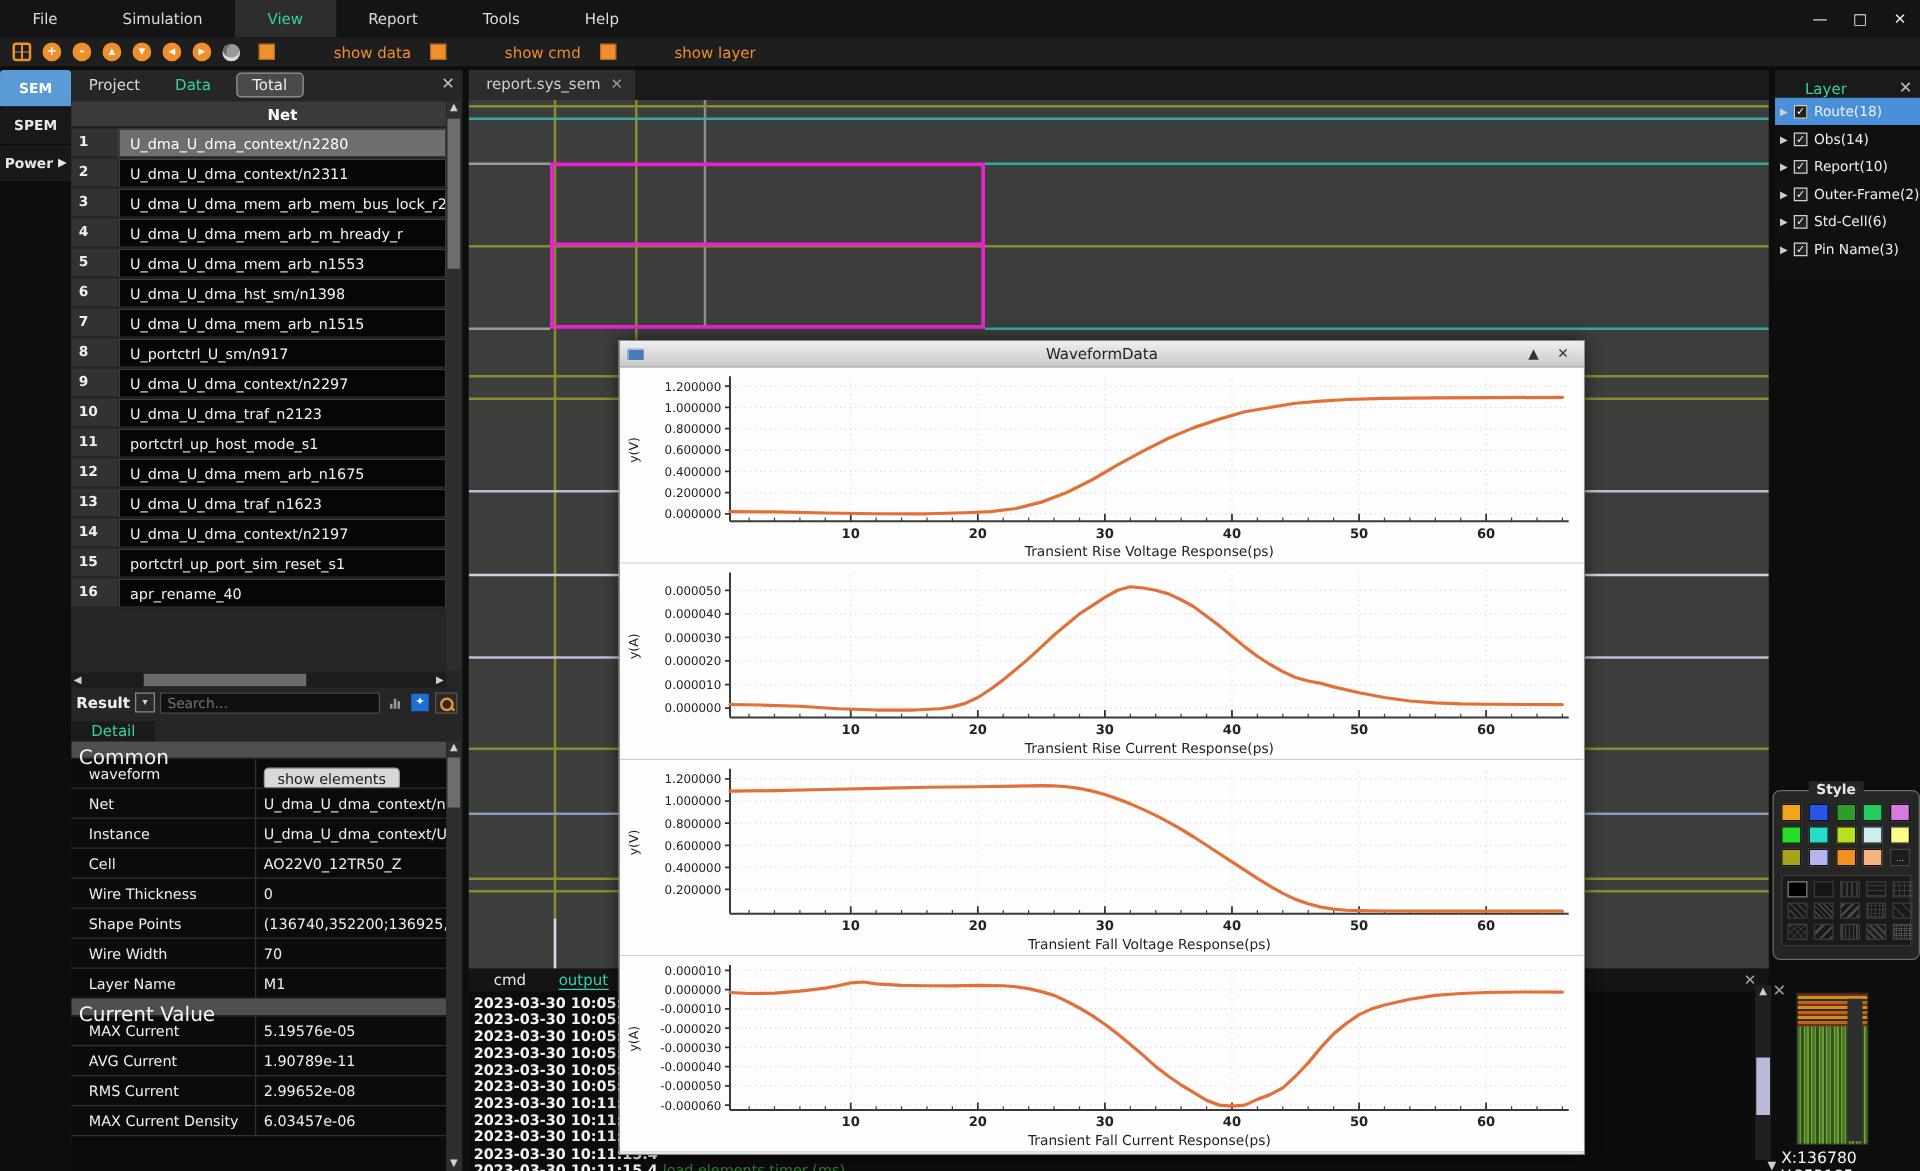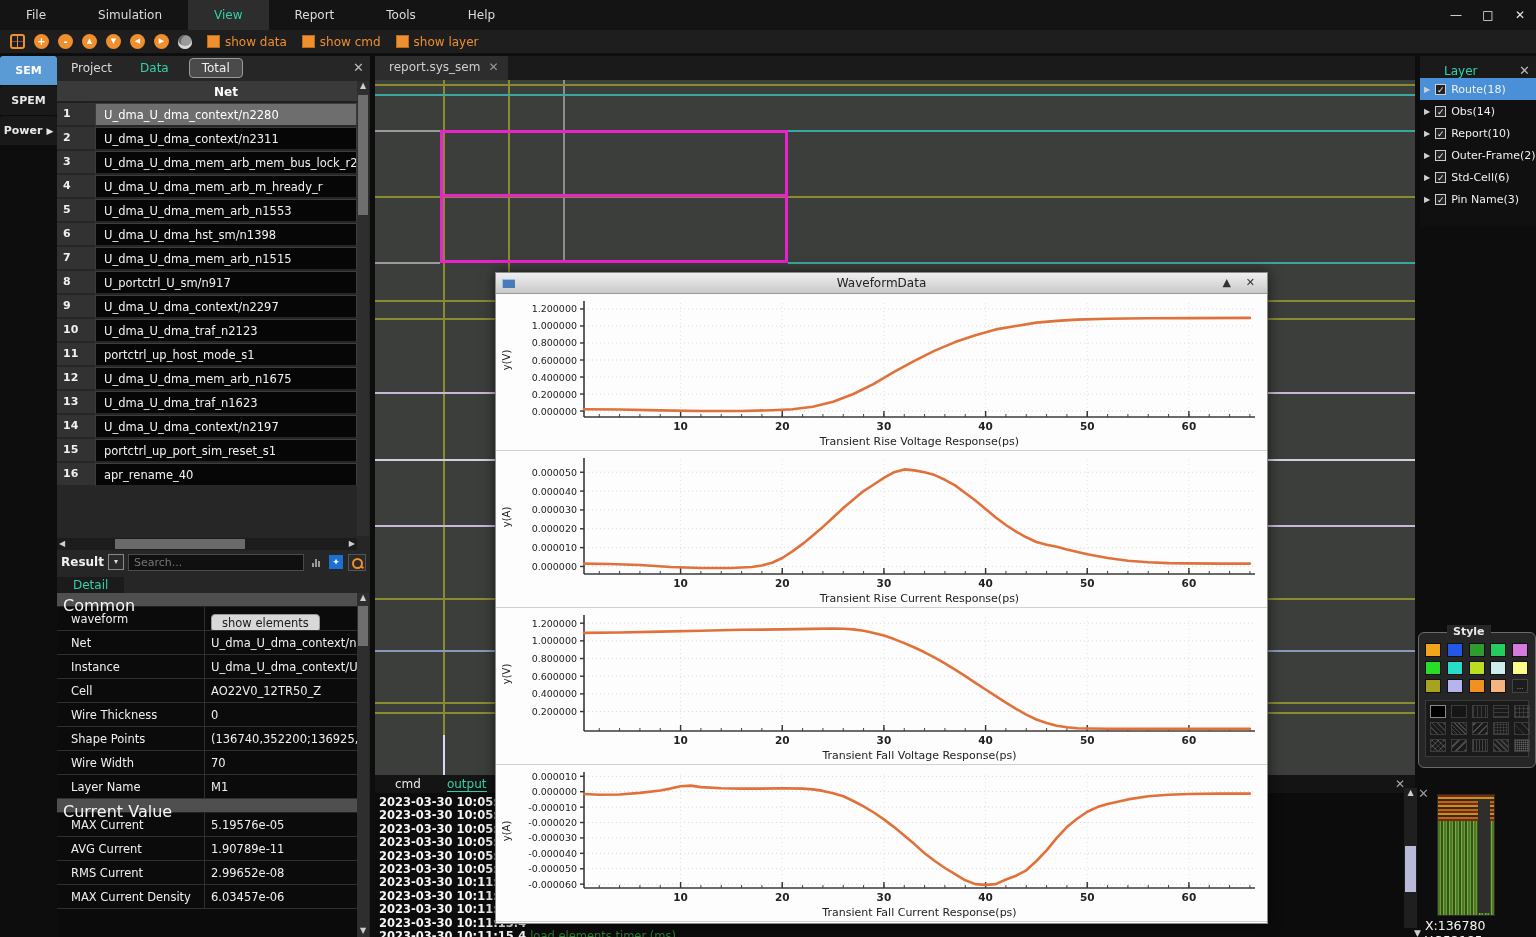--- a/index.html
+++ b/index.html
@@ -16,21 +16,21 @@
   
   #toolbar { position:absolute; left:0; top:30px; width:1536px; height:23px; background:#1e1e1e; display:flex; align-items:center; gap:9px; padding-left:10px; }
   .t-icon { width:15px; height:15px; border-radius:50%; background:#ef8f2e; color:#fff; font-size:10px; font-weight:bold; display:flex; align-items:center; justify-content:center; line-height:1; }
   .t-grid { width:15px; height:15px; border:2px solid #ef8f2e; border-radius:3px; background:
             linear-gradient(90deg, transparent 45%, #ef8f2e 45%, #ef8f2e 55%, transparent 55%),
             linear-gradient(0deg, transparent 45%, #5a5a5a 45%, #5a5a5a 55%, transparent 55%); }
   .t-globe { width:14px; height:14px; border-radius:50%; background:#9a9a9a;
              box-shadow: inset 0 -3px 0 #d8d8d8, inset 3px 0 0 #6a6a6a; }
   .t-check { display:flex; align-items:center; gap:5px; margin-left:6px; }
   .t-checkbox { width:13px; height:13px; background:#ef8f2e; border:1px solid #b86d1e; }
-  .t-label { color:#ef8f2e; font-size:12px; }
+  .t-label { color:#ef8f2e; font-size:12px;margin-left:42px; }
 
   
   #leftrail { position:absolute; left:0; top:56px; width:57px; bottom:0; background:#0d0d0d; }
   .rail-tab { width:57px; height:29px; display:flex; align-items:center; justify-content:center; font-size:11px; font-weight:bold; color:#e8e8e8; background:#191919; margin-bottom:1px; border-radius:3px 3px 0 0; }
   .rail-tab.active { background:#5b9bd5; color:#fff; }
   .rail-tab .arr { margin-left:4px; font-size:9px; }
 
   
   #netpanel { position:absolute; left:57px; top:56px; width:313px; bottom:0; background:#262626; }
   #nettabs { height:23px; display:flex; align-items:center; background:#262626; position:relative; }

